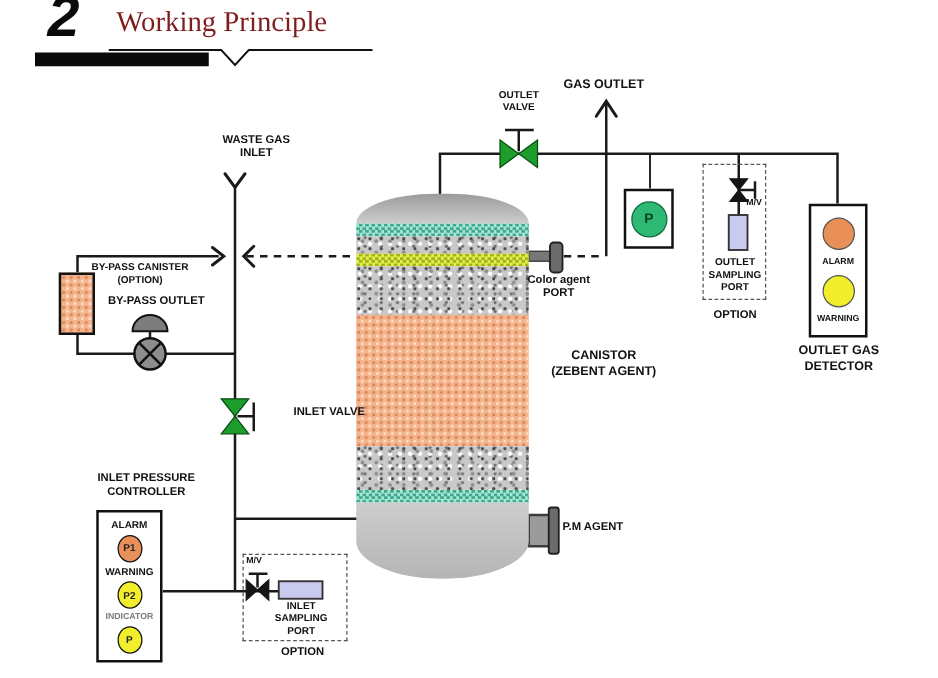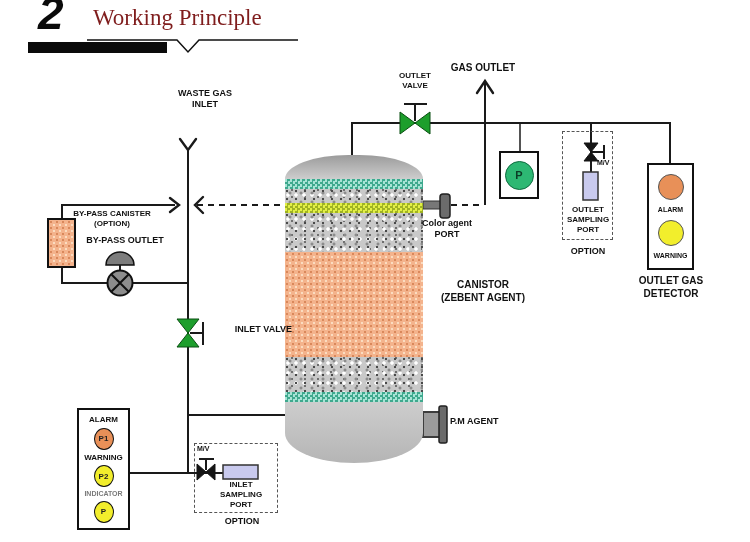--- a/index.html
+++ b/index.html
@@ -197,40 +197,42 @@
 
   <div id="controller-box" class="box">
     <div class="pc-lbl">ALARM</div>
     <div class="pc-ellipse orange">P1</div>
     <div class="pc-lbl">WARNING</div>
     <div class="pc-ellipse yellow">P2</div>
     <div class="pc-lbl gray">INDICATOR</div>
     <div class="pc-ellipse yellow">P</div>
   </div>
 
-  <div class="lbl" style="left:155px;top:88px;width:100px;">WASTE GAS
+  <div class="lbl" style="left:155px;top:106px;width:100px;">WASTE GAS
 INLET</div>
   <div class="lbl sm" style="left:386px;top:71px;width:58px;">OUTLET
 VALVE</div>
   <div class="lbl md" style="left:435px;top:62px;width:96px;">GAS OUTLET</div>
   <div class="lbl sm" style="left:50px;top:209px;width:124px;text-align:center;">BY-PASS CANISTER
 (OPTION)</div>
   <div class="lbl" style="left:66px;top:235px;width:118px;">BY-PASS OUTLET</div>
   <div class="lbl left" style="left:212px;top:324px;width:80px;text-align:right;">INLET VALVE</div>
   <div class="lbl" style="left:410px;top:218px;width:74px;">Color agent
 PORT</div>
   <div class="lbl md" style="left:426px;top:279px;width:114px;">CANISTOR
 (ZEBENT AGENT)</div>
   <div class="lbl sm" style="left:560px;top:205px;width:56px;">OUTLET
 SAMPLING
 PORT</div>
   <div class="lbl" style="left:562px;top:246px;width:52px;">OPTION</div>
   <div class="lbl md" style="left:626px;top:275px;width:90px;">OUTLET GAS
 DETECTOR</div>
   <div class="lbl left" style="left:450px;top:416px;width:60px;">P.M AGENT</div>
+  <div class="lbl" style="left:53px;top:377px;width:128px;">INLET PRESSURE
+CONTROLLER</div>
   <div class="lbl sm" style="left:209px;top:480px;width:64px;">INLET
 SAMPLING
 PORT</div>
   <div class="lbl" style="left:215px;top:516px;width:54px;">OPTION</div>
   <div class="lbl xs left" style="left:597px;top:159px;width:24px;">M/V</div>
   <div class="lbl xs left" style="left:197px;top:445px;width:24px;">M/V</div>
 
 </div>
 
 </body></html>

